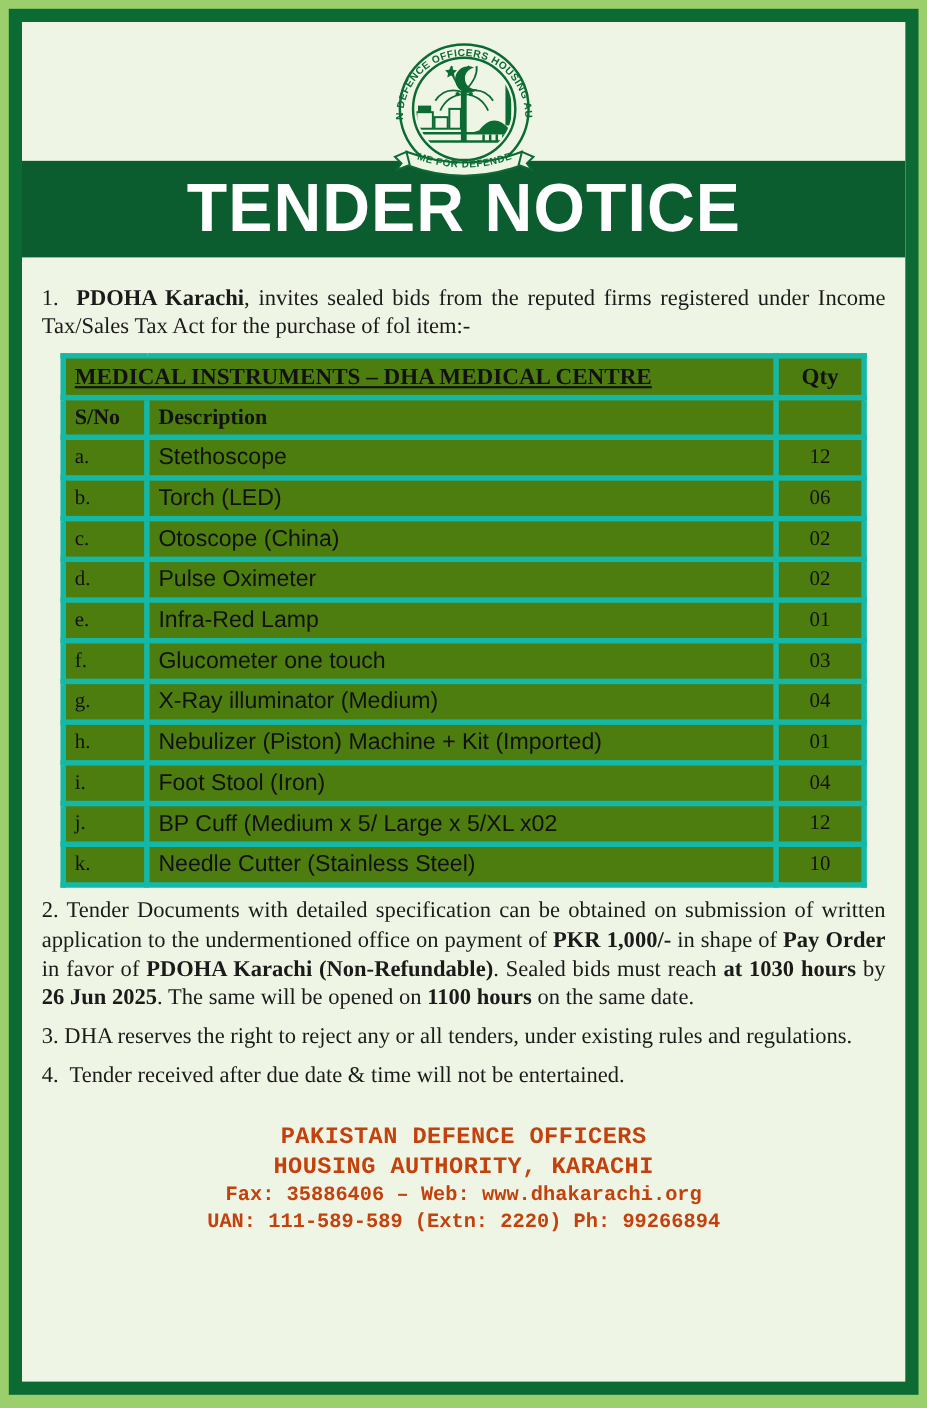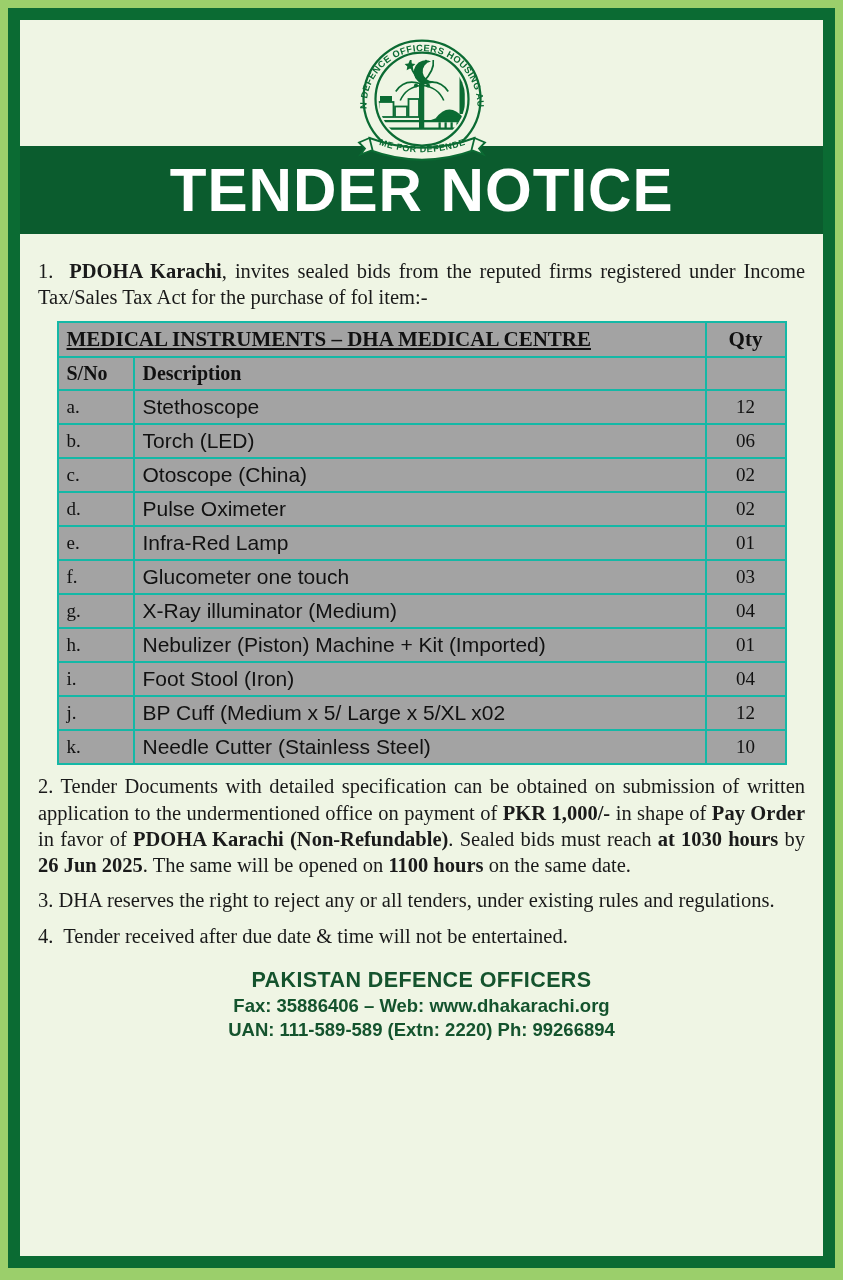--- a/index.html
+++ b/index.html
@@ -92,23 +92,23 @@
 
   
   #tbl-wrap { padding: 2px 0 8px 0; display:flex; justify-content:center;}
   table#items {
     border-collapse: collapse;
     width: 728px;
     background: #DEEAC6;
     table-layout: fixed;
   }
   table#items td, table#items th {
-    border: 2px solid #14b8a6;
+    border: 5px solid #14b8a6;
     padding: 4px 8px;
-    background: #a3a3a3;
+    background: #4d7c0f;
     color: #111;
     vertical-align: middle;
   }
   th.hdr-main {
     font-family: "Liberation Serif", serif;
     font-weight: bold;
     font-size: 21px;
     text-align: left;
     text-decoration: underline;
     padding: 6px 10px;
@@ -142,24 +142,24 @@
     font-size: 19px;
     text-align: center;
     padding: 5px 4px;
   }
   col.w-sno  { width: 76px; }
   col.w-desc { width: 572px; }
   col.w-qty  { width: 80px; }
 
   
   #footer {
-    margin-top: 18px;
+    margin-top: 30px;
     text-align: center;
-    font-family: Liberation Sans, sans-serif;
-    color: #14532d;
+    font-family: Liberation Mono, monospace;
+    color: #c2410c;
   }
   .f-org {
     font-weight: bold;
     font-size: 21.5px;
     line-height: 1.25;
     letter-spacing: 0.4px;
   }
   .f-line {
     font-weight: bold;
     font-size: 18.5px;
@@ -352,20 +352,21 @@
           <span>DHA reserves the right to reject any or all tenders, under existing rules and regulations.</span>
         </p>
 
         <p class="para nojustify">
           <span>4.</span>&nbsp;
           <span>Tender received after due date &amp; time will not be entertained.</span>
         </p>
 
         <div id="footer">
           <div class="f-org">PAKISTAN DEFENCE OFFICERS</div>
+          <div class="f-org">HOUSING AUTHORITY, KARACHI</div>
           <div class="f-line">Fax: 35886406 – Web: www.dhakarachi.org</div>
           <div class="f-line">UAN: 111-589-589 (Extn: 2220) Ph: 99266894</div>
         </div>
 
       </div>
     </div>
   </div>
 </div>
 
 </body></html>

